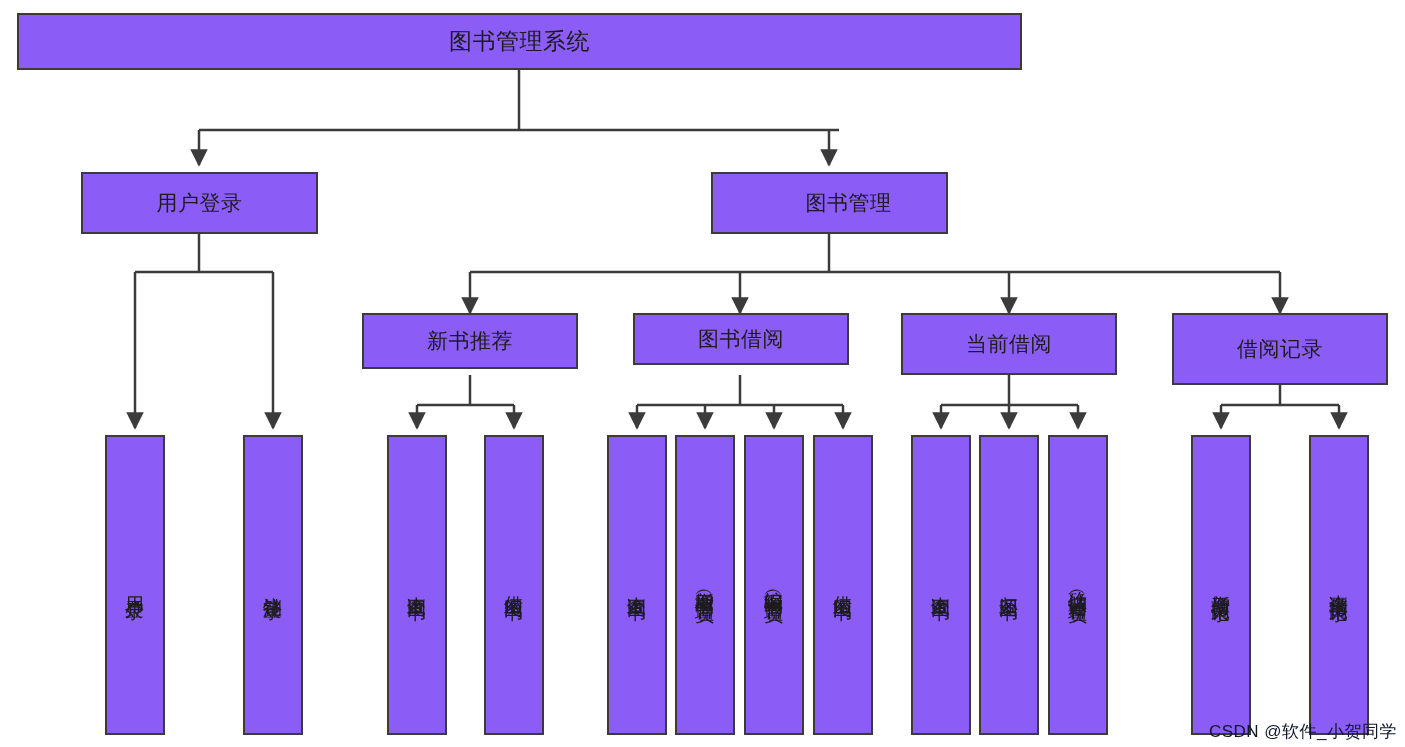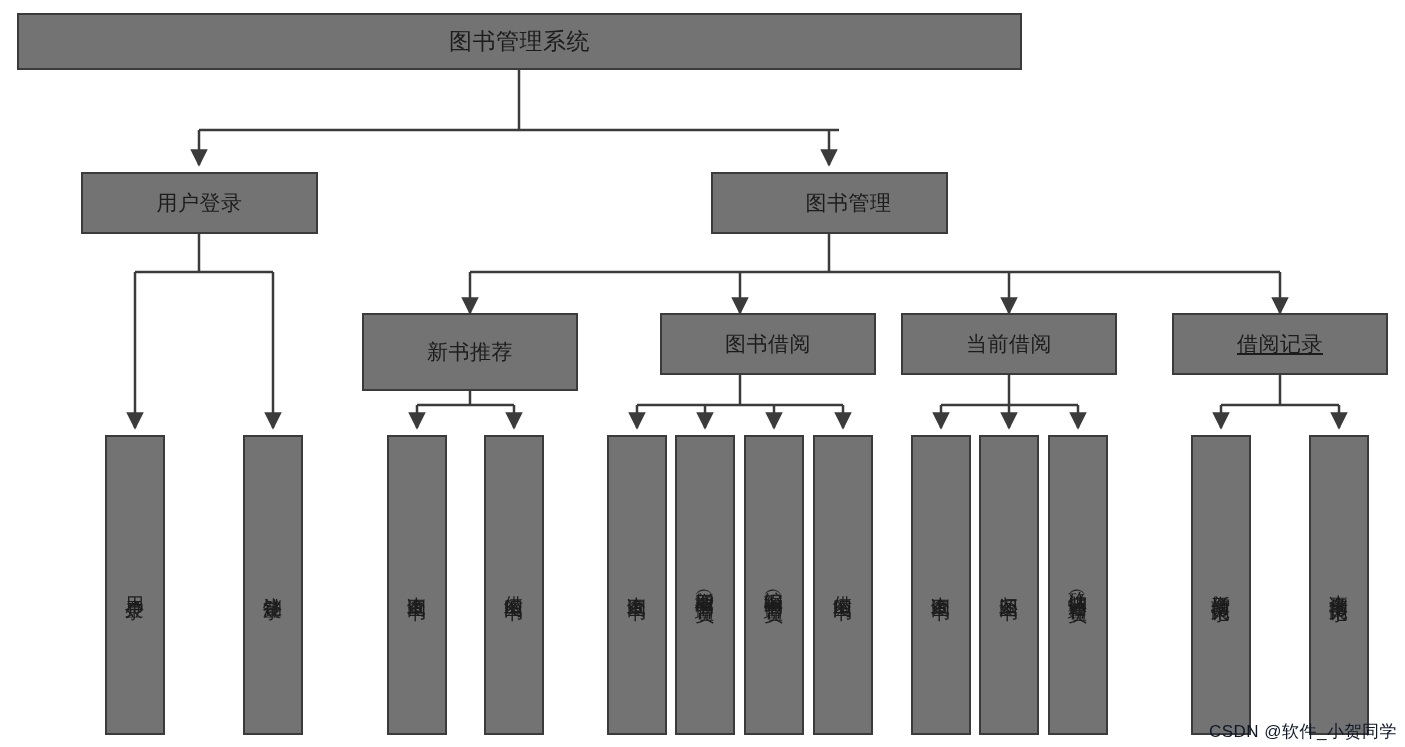--- a/index.html
+++ b/index.html
@@ -22,21 +22,21 @@
     left: 0;
     top: 0;
     width: 1405px;
     height: 747px;
     pointer-events: none;
   }
   .node {
     position: absolute;
     box-sizing: border-box;
     border: 2px solid #3b3b3b;
-    background: #737373;
+    background: #8b5cf6;
     display: flex;
     align-items: center;
     justify-content: center;
     color: #1c1c1c;
     text-align: center;
   }
   .node.horiz {
     font-size: 21px;
     letter-spacing: 0.5px;
   }
@@ -126,30 +126,30 @@
     <span>图书管理系统</span>
   </div>
 
   <div class="node horiz" style="left:81px; top:172px; width:237px; height:62px;">
     <span>用户登录</span>
   </div>
   <div class="node horiz" style="left:711px; top:172px; width:237px; height:62px;padding-left:38px;">
     <span>图书管理</span>
   </div>
 
-  <div class="node horiz" style="left:362px; top:313px; width:216px; height:78px;">
+  <div class="node horiz" style="left:362px; top:313px; width:216px; height:56px;">
     <span>新书推荐</span>
   </div>
-  <div class="node horiz" style="left:660px; top:313px; width:216px; height:62px;">
+  <div class="node horiz" style="left:633px; top:313px; width:216px; height:52px;">
     <span>图书借阅</span>
   </div>
   <div class="node horiz" style="left:901px; top:313px; width:216px; height:62px;">
     <span>当前借阅</span>
   </div>
-  <div class="node horiz" style="left:1172px; top:313px; width:216px; height:62px;text-decoration:underline;">
+  <div class="node horiz" style="left:1172px; top:313px; width:216px; height:72px;">
     <span>借阅记录</span>
   </div>
 
   <div class="node vert" style="left:105px; top:435px; width:60px; height:300px;">
     <span class="vlabel">用户登录</span>
   </div>
   <div class="node vert" style="left:243px; top:435px; width:60px; height:300px;">
     <span class="vlabel">注销登录</span>
   </div>
 

